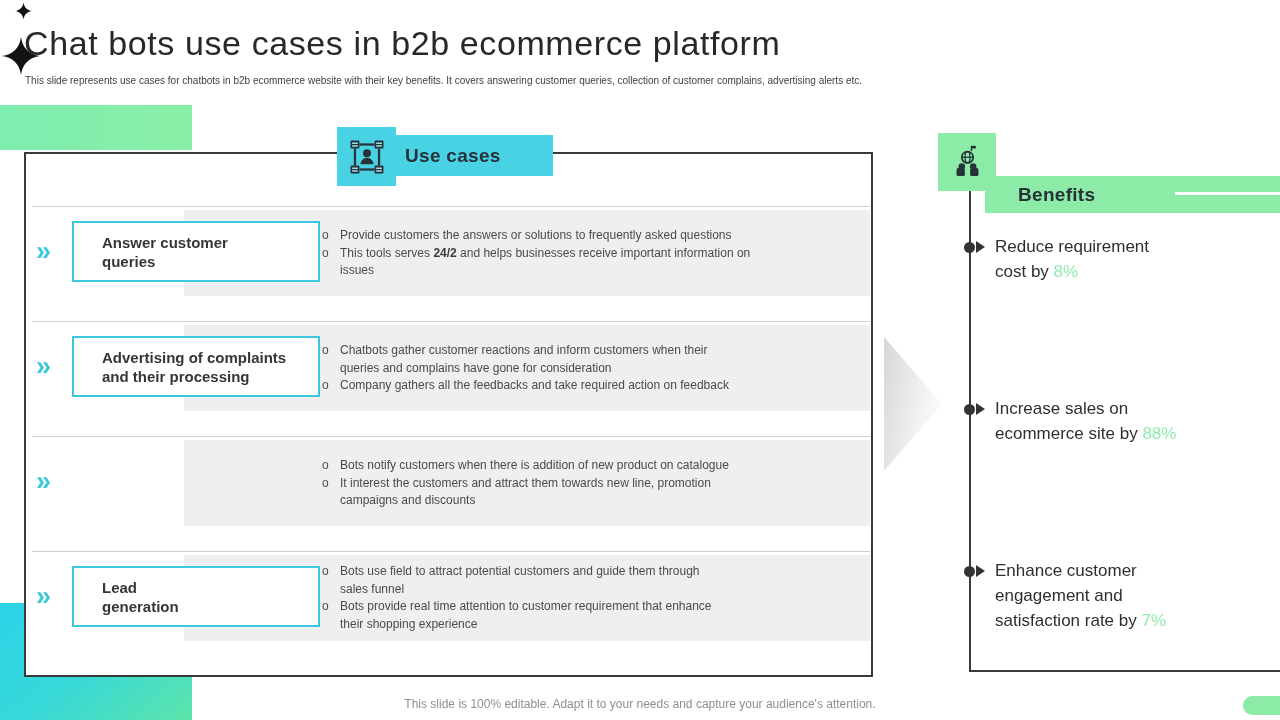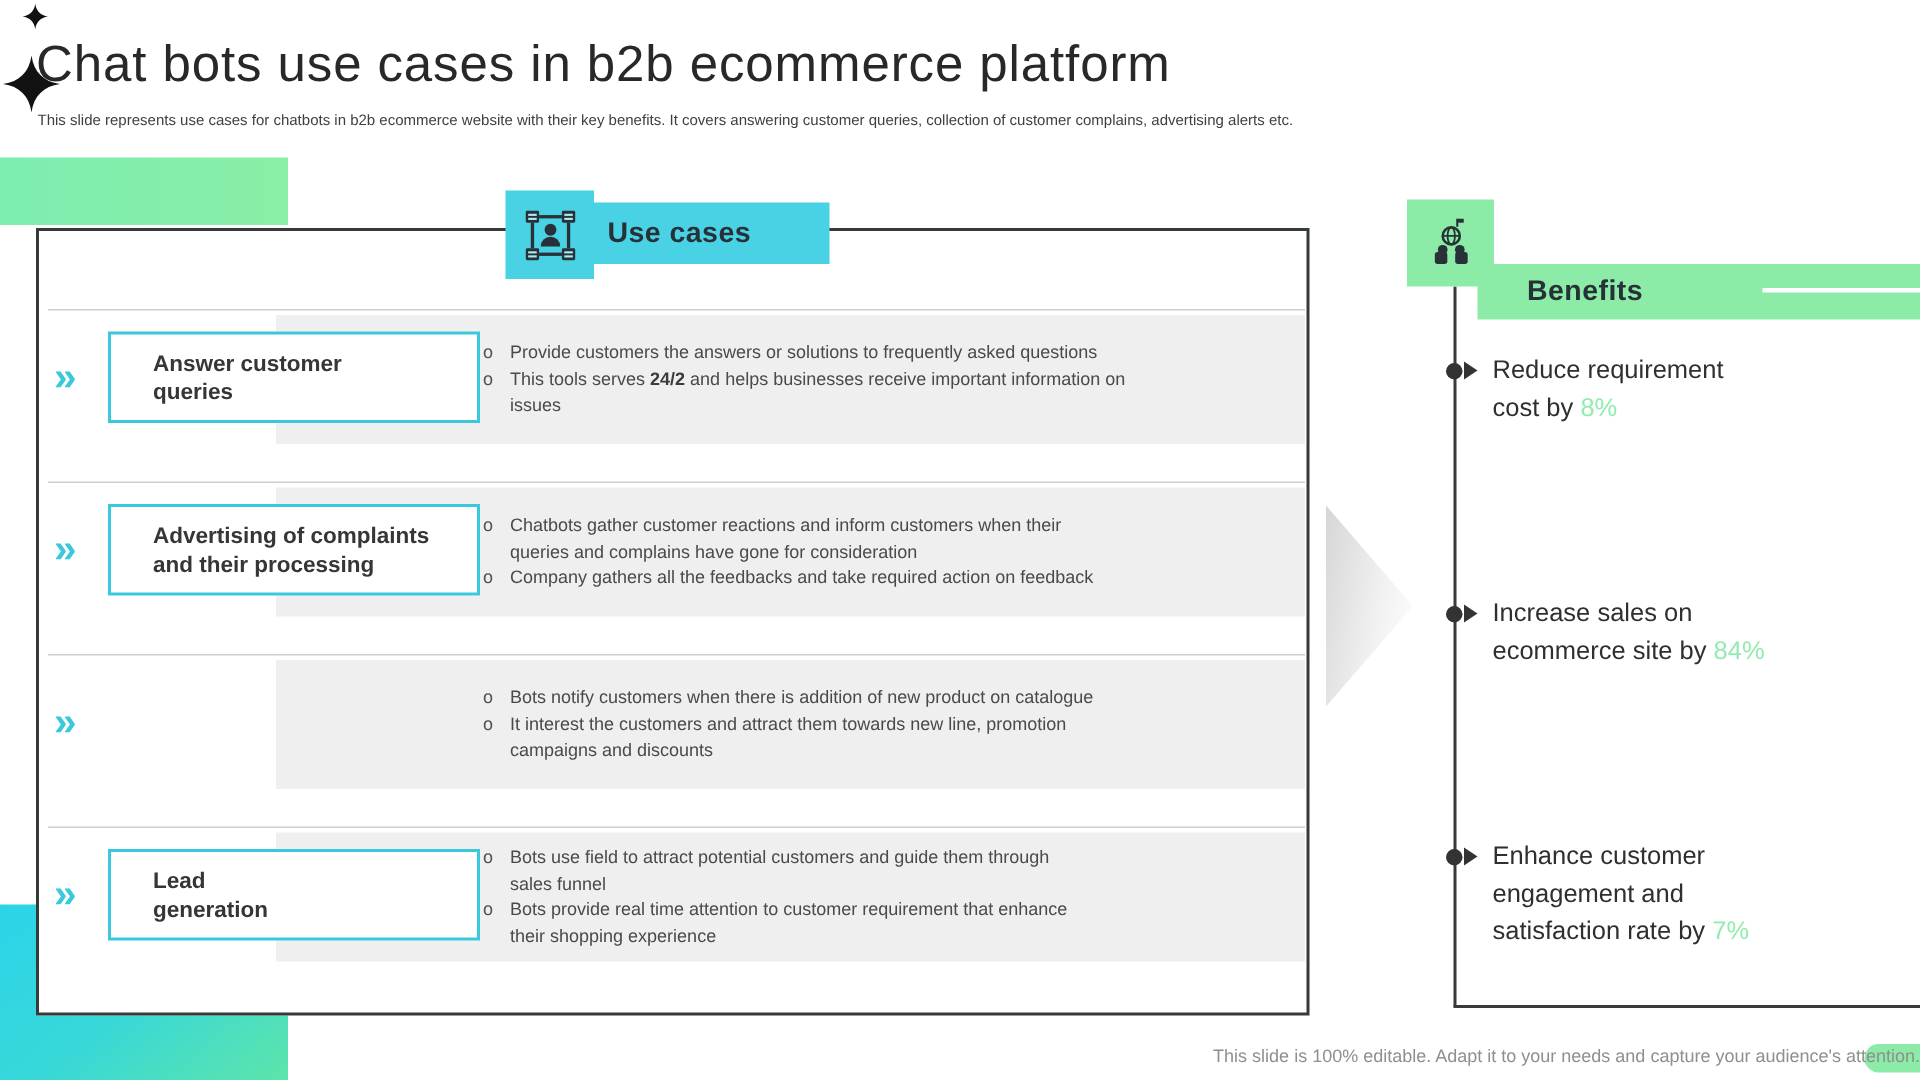--- a/index.html
+++ b/index.html
@@ -21,21 +21,21 @@
     position:absolute; left:25px; top:75px; width:1015px;
     font-size:10px; color:#3f3f3f;
   }
   
   .green-block { position:absolute; left:0; top:105px; width:192px; height:45px;
     background:linear-gradient(90deg,#7dedb0 0%,#89efa6 100%); z-index:1; }
   .cyan-block { position:absolute; left:0; top:603px; width:192px; height:117px;
     background:linear-gradient(140deg,#2bd4e9 0%,#38d8d8 50%,#5de4aa 100%); z-index:1; }
   .pill { position:absolute; left:1243px; top:696px; width:62px; height:19px;
     border-radius:10px; background:#8ceba7; z-index:1; }
-  .footer { position:absolute; left:0; right:0; top:697px; text-align:right;
+  .footer { position:absolute; left:0; right:0; top:697px; text-align:center;
     font-size:12px; color:#8f8f8f; z-index:2; }
   
   .card { position:absolute; left:24px; top:152px; width:849px; height:525px;
     background:#fff; border:2px solid #343b38; z-index:2; }
   .uc-row { position:absolute; left:6px; width:838px; height:86px; }
   .row-topline { position:absolute; left:0; right:0; top:-4px; height:1px; background:#cfcfcf; }
   .row-stripe { position:absolute; left:152px; right:0; top:0; bottom:0; background:#efefef; }
   .chev { position:absolute; left:4px; top:50%; transform:translateY(-55%);
     font-size:27px; font-weight:bold; color:#3bc8dc; }
   .label-box { position:absolute; left:40px; top:11px; width:248px; height:61px;
@@ -236,20 +236,20 @@
       <span class="tri"></span>
     </div>
   <div class="bmark" style="top:565px">
       <span class="dot"></span>
       <span class="tri"></span>
     </div>
 
   <div class="benefit" style="top:234px"><span>Reduce requirement
 cost by </span><span class="pct">8%</span></div>
   <div class="benefit" style="top:396px"><span>Increase sales on
-ecommerce site by </span><span class="pct">84%</span></div>
+ecommerce site by </span><span class="pct">88%</span></div>
   <div class="benefit" style="top:558px"><span>Enhance customer
 engagement and
 satisfaction rate by </span><span class="pct">7%</span></div>
 
   <div class="footer">This slide is 100% editable. Adapt it to your needs and capture your audience's attention.</div>
 
 </div>
 
 </body></html>

